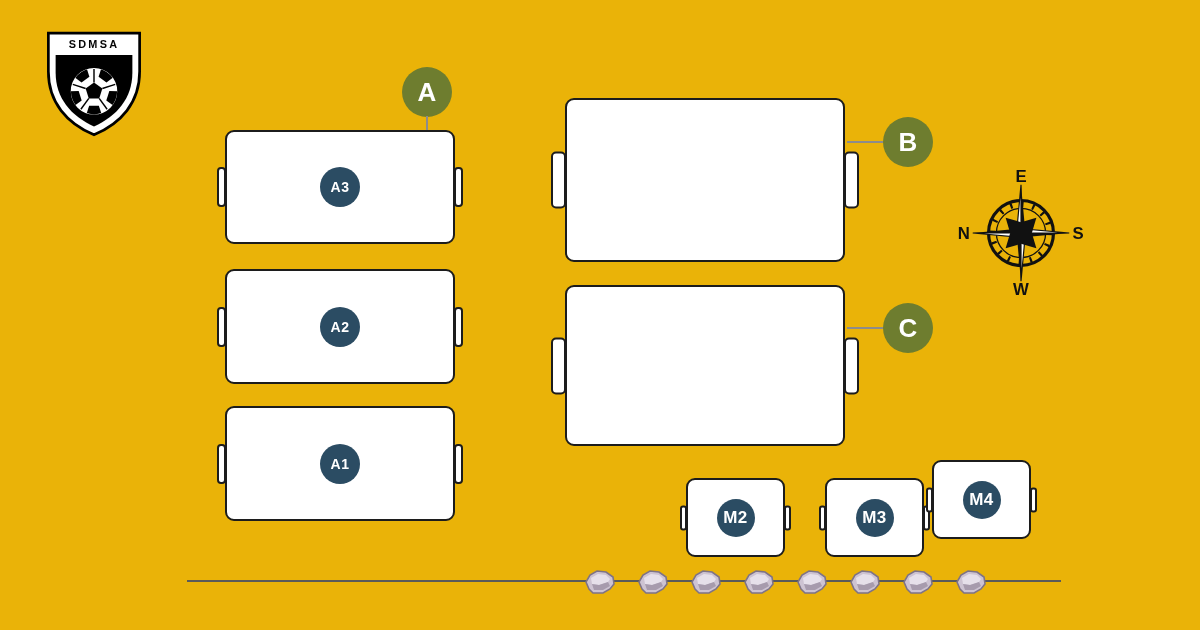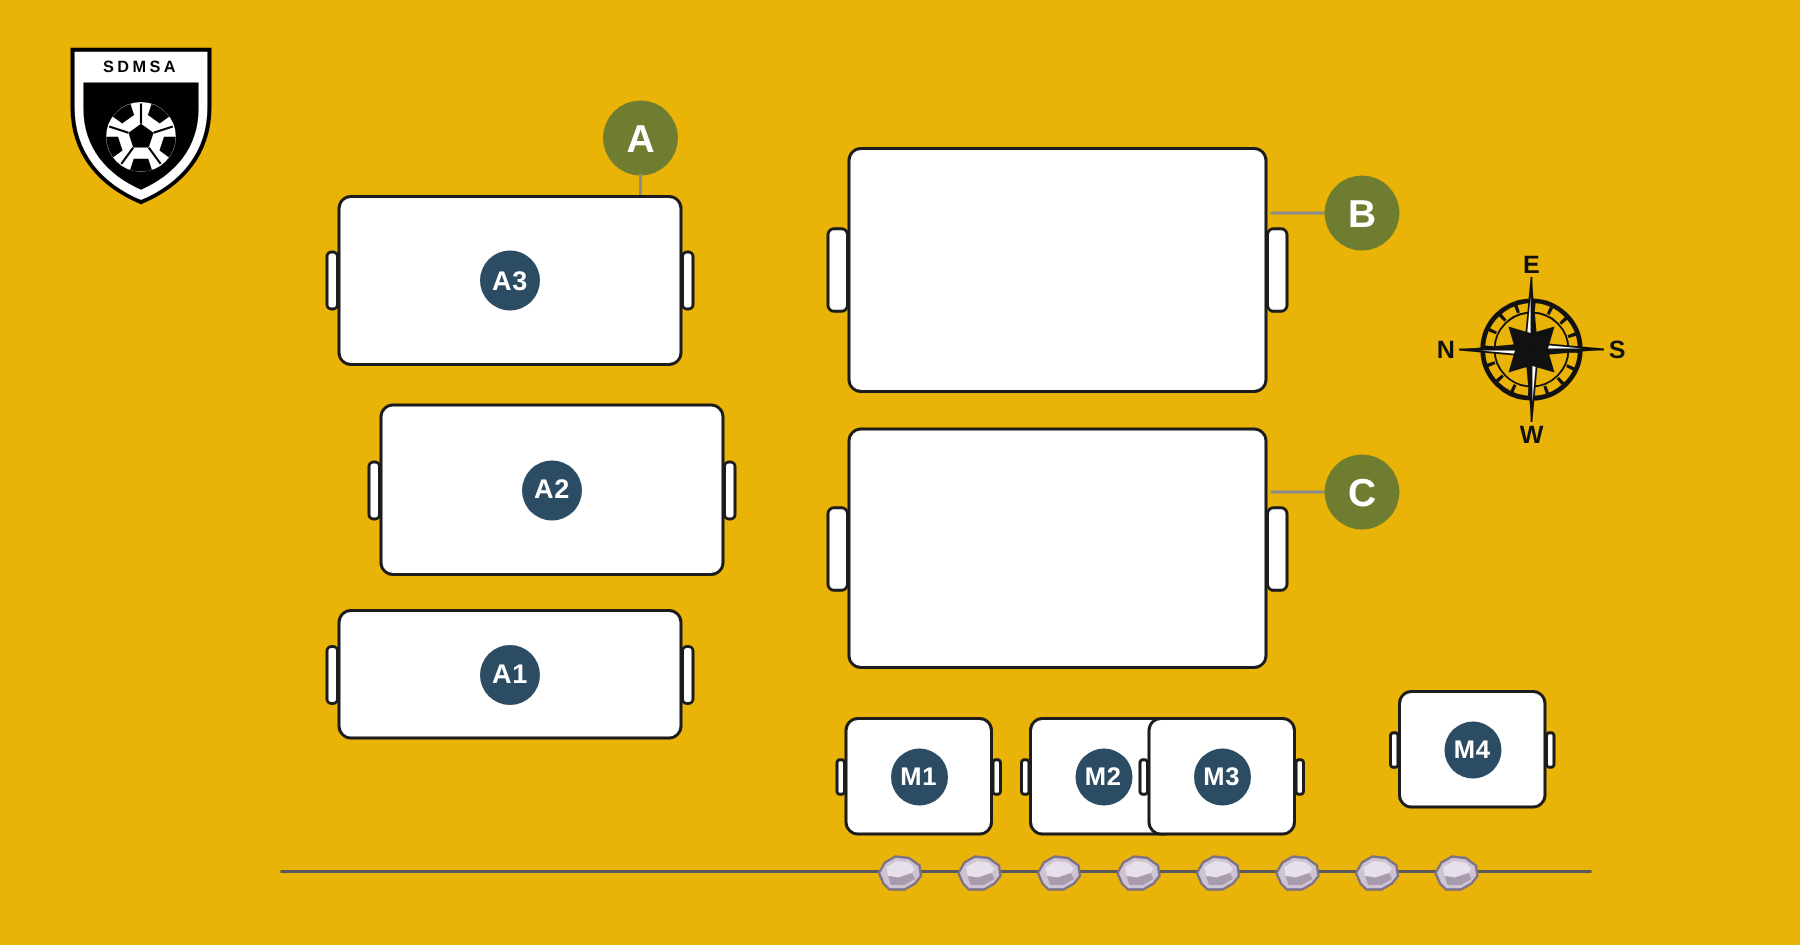--- a/index.html
+++ b/index.html
@@ -22,21 +22,21 @@
   .field-bc .goal-left{left:-16px;}
   .field-bc .goal-right{right:-16px;}
   .field-m .goal{width:7px;height:25px;border-radius:3px;}
   .field-m .goal-left{left:-8px;}
   .field-m .goal-right{right:-8px;}
 
   .badge{position:absolute;top:50%;left:50%;transform:translate(-50%,-50%);
     background:var(--badge);color:#fff;border-radius:50%;
     display:flex;align-items:center;justify-content:center;
     font-weight:700;letter-spacing:.5px;}
-  .badge-a{width:40px;height:40px;font-size:18px;}
+  .badge-a{width:40px;height:40px;font-size:14px;}
   .badge-m{width:38px;height:38px;font-size:17px;}
 
   .marker{position:absolute;width:50px;height:50px;border-radius:50%;
     background:var(--marker);color:#fff;display:flex;align-items:center;justify-content:center;
     font-size:26px;font-weight:700;}
 
   .connector-v{position:absolute;width:2px;background:var(--connector);}
   .connector-h{position:absolute;height:2px;background:var(--connector);}
   .ground-line{position:absolute;height:2px;background:var(--ground);}
 
@@ -74,26 +74,26 @@
   </svg>
 
   <div class="marker" style="left:402px;top:67px;">A</div>
   <div class="connector-v" style="left:426px;top:116px;height:16px;"></div>
 
   <div class="field field-a" style="left:225px;top:130px;width:230px;height:114px;">
     <span class="goal goal-left"></span>
     <span class="goal goal-right"></span>
     <span class="badge badge-a">A3</span>
   </div>
-  <div class="field field-a" style="left:225px;top:269px;width:230px;height:115px;margin-left:28px;">
+  <div class="field field-a" style="left:225px;top:269px;width:230px;height:115px;">
     <span class="goal goal-left"></span>
     <span class="goal goal-right"></span>
     <span class="badge badge-a">A2</span>
   </div>
-  <div class="field field-a" style="left:225px;top:406px;width:230px;height:87px;">
+  <div class="field field-a" style="left:225px;top:406px;width:230px;height:115px;">
     <span class="goal goal-left"></span>
     <span class="goal goal-right"></span>
     <span class="badge badge-a">A1</span>
   </div>
 
   <div class="field field-bc" style="left:565px;top:98px;width:280px;height:164px;">
     <span class="goal goal-left"></span>
     <span class="goal goal-right"></span>
   </div>
   <div class="connector-h" style="left:847px;top:141px;width:36px;"></div>
@@ -122,31 +122,26 @@
     </g>
     <use href="#diag" transform="rotate(90 66 66)"></use>
     <use href="#diag" transform="rotate(180 66 66)"></use>
     <use href="#diag" transform="rotate(270 66 66)"></use>
     <text class="compass-letter" x="66" y="14" text-anchor="middle">E</text>
     <text class="compass-letter" x="124" y="72" text-anchor="middle">S</text>
     <text class="compass-letter" x="66" y="129" text-anchor="middle">W</text>
     <text class="compass-letter" x="8" y="72" text-anchor="middle">N</text>
   </svg>
 
-  <div class="field field-m" style="left:563px;top:478px;width:99px;height:79px;">
-    <span class="goal goal-left"></span>
-    <span class="goal goal-right"></span>
-    <span class="badge badge-m">M1</span>
-  </div>
   <div class="field field-m" style="left:686px;top:478px;width:99px;height:79px;padding-left:25px;">
     <span class="goal goal-left"></span>
     <span class="goal goal-right"></span>
     <span class="badge badge-m">M2</span>
   </div>
-  <div class="field field-m" style="left:765px;top:478px;width:99px;height:79px;">
+  <div class="field field-m" style="left:825px;top:478px;width:99px;height:79px;">
     <span class="goal goal-left"></span>
     <span class="goal goal-right"></span>
     <span class="badge badge-m">M3</span>
   </div>
   <div class="field field-m" style="left:932px;top:460px;width:99px;height:79px;">
     <span class="goal goal-left"></span>
     <span class="goal goal-right"></span>
     <span class="badge badge-m">M4</span>
   </div>
 

